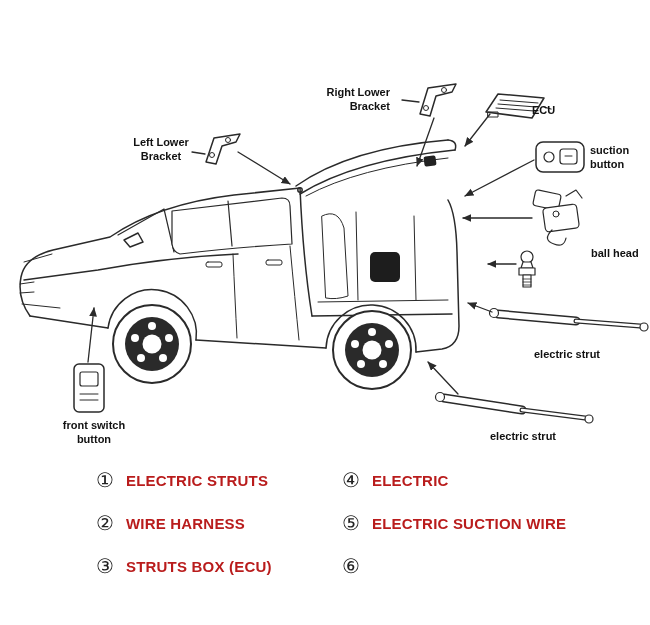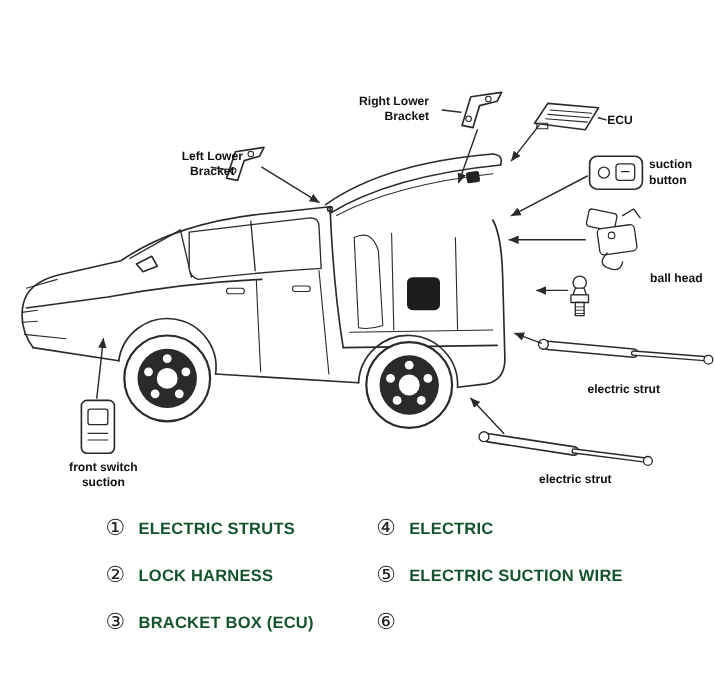--- a/index.html
+++ b/index.html
@@ -5,41 +5,41 @@
   html,body{margin:0;padding:0;background:#fff;}
   .stage{
     position:relative;width:650px;height:625px;background:#ffffff;overflow:hidden;
     font-family:"Liberation Sans", sans-serif;color:#111;
   }
   .stage svg{position:absolute;left:0;top:0;}
   .plabel{
     position:absolute;font-size:11px;font-weight:700;line-height:1.3;color:#111;
     white-space:normal;
   }
-  .pl-left-bracket{left:128px;top:135px;width:66px;text-align:center;margin-left:32px;}
+  .pl-left-bracket{left:128px;top:135px;width:66px;text-align:center;}
   .pl-right-bracket{left:320px;top:85px;width:70px;text-align:right;}
-  .pl-ecu{left:552px;top:103px;}
+  .pl-ecu{left:532px;top:103px;}
   .pl-tailgate{left:590px;top:143px;width:50px;}
   .pl-suction{left:598px;top:193px;width:46px;}
   .pl-ball{left:546px;top:246px;width:70px;padding-left:45px;}
   .pl-strut-upper{left:534px;top:347px;width:80px;}
   .pl-strut-lower{left:490px;top:429px;width:80px;}
   .pl-front-switch{left:56px;top:418px;width:76px;text-align:center;}
 
   .legend{
     position:absolute;left:96px;top:470px;width:500px;display:flex;gap:8px;
   }
   .legend-col{display:flex;flex-direction:column;}
   .legend-col.c1{width:238px;}
   .legend-item{display:flex;align-items:center;margin-bottom:23px;}
   .lnum{
     font-weight:400;font-size:20px;line-height:20px;margin-right:12px;color:#222;
   }
   .ltext{
-    font-weight:700;font-size:15px;letter-spacing:0.2px;color:#14532d;
+    font-weight:700;font-size:15px;letter-spacing:0.2px;color:#b91c1c;
   }
 </style>
 </head>
 <body>
 
 <div class="stage">
 
   <svg width="650" height="625" viewBox="0 0 650 625">
     <defs>
       <marker id="ah" markerWidth="9" markerHeight="9" refX="6.5" refY="3" orient="auto">
@@ -206,35 +206,35 @@
     </g>
   </svg>
 
   <div class="plabel pl-left-bracket">Left Lower Bracket</div>
   <div class="plabel pl-right-bracket">Right Lower Bracket</div>
   <div class="plabel pl-ecu">ECU</div>
   <div class="plabel pl-tailgate">suction button</div>
   <div class="plabel pl-ball">ball head</div>
   <div class="plabel pl-strut-upper">electric strut</div>
   <div class="plabel pl-strut-lower">electric strut</div>
-  <div class="plabel pl-front-switch">front switch suction</div>
+  <div class="plabel pl-front-switch">front switch button</div>
 
   <div class="legend">
     <div class="legend-col c1">
       <div class="legend-item">
         <span class="lnum">①</span>
         <span class="ltext">ELECTRIC STRUTS</span>
       </div>
       <div class="legend-item">
         <span class="lnum">②</span>
-        <span class="ltext">LOCK HARNESS</span>
+        <span class="ltext">WIRE HARNESS</span>
       </div>
       <div class="legend-item">
         <span class="lnum">③</span>
-        <span class="ltext">BRACKET BOX (ECU)</span>
+        <span class="ltext">STRUTS BOX (ECU)</span>
       </div>
     </div>
     <div class="legend-col c2">
       <div class="legend-item">
         <span class="lnum">④</span>
         <span class="ltext">ELECTRIC</span>
       </div>
       <div class="legend-item">
         <span class="lnum">⑤</span>
         <span class="ltext">ELECTRIC SUCTION WIRE</span>

